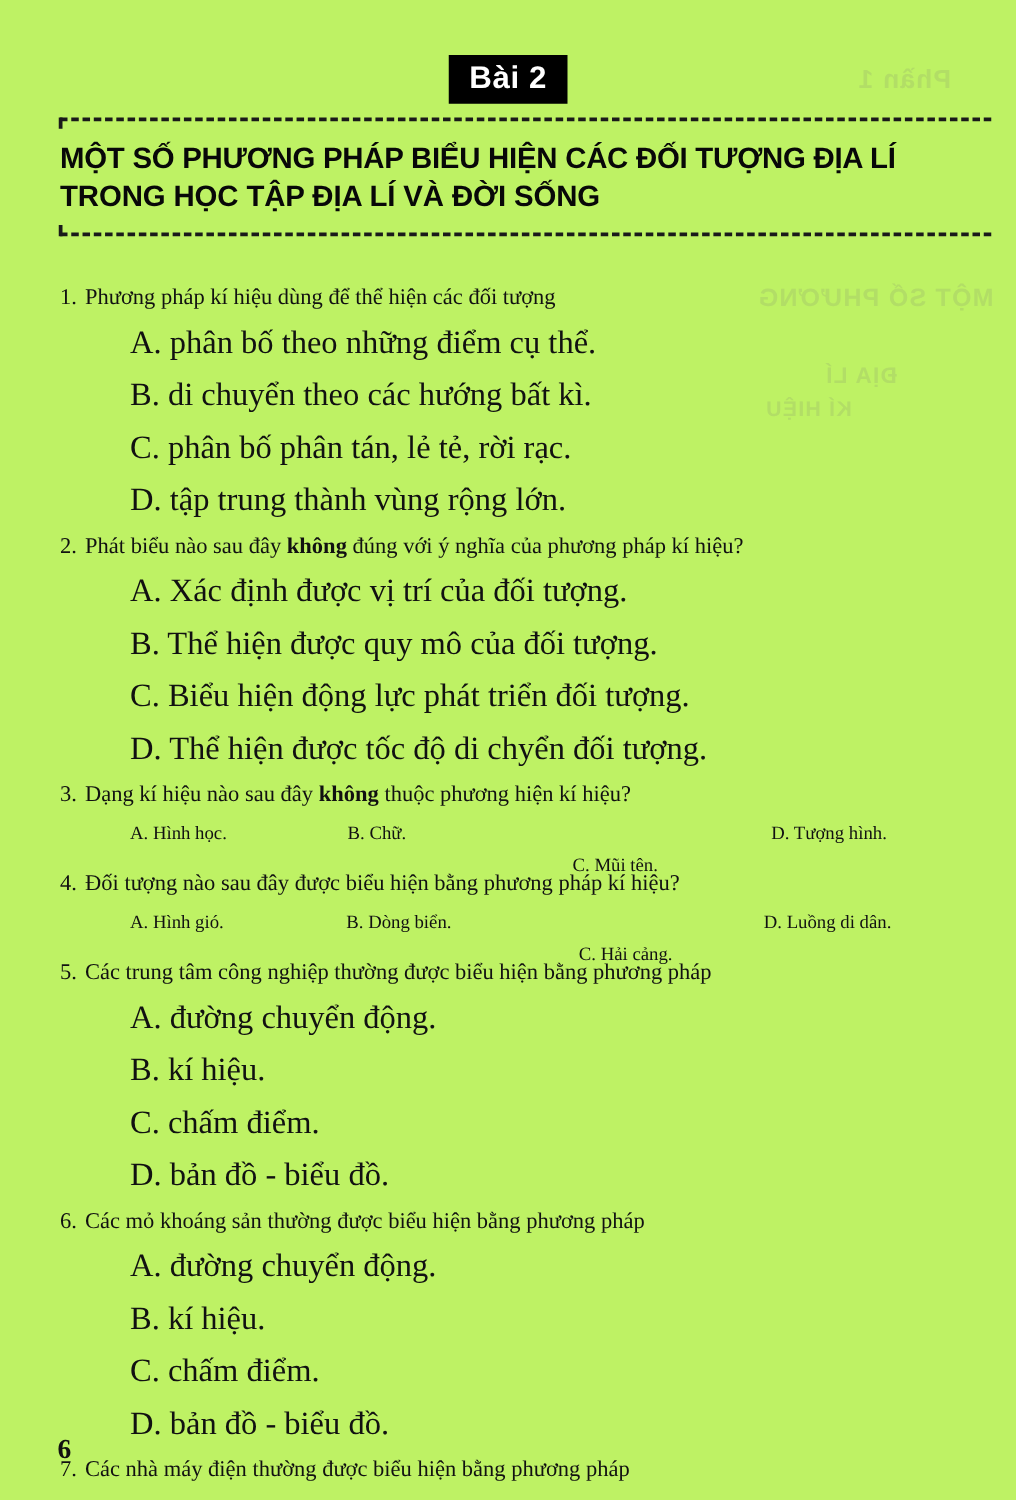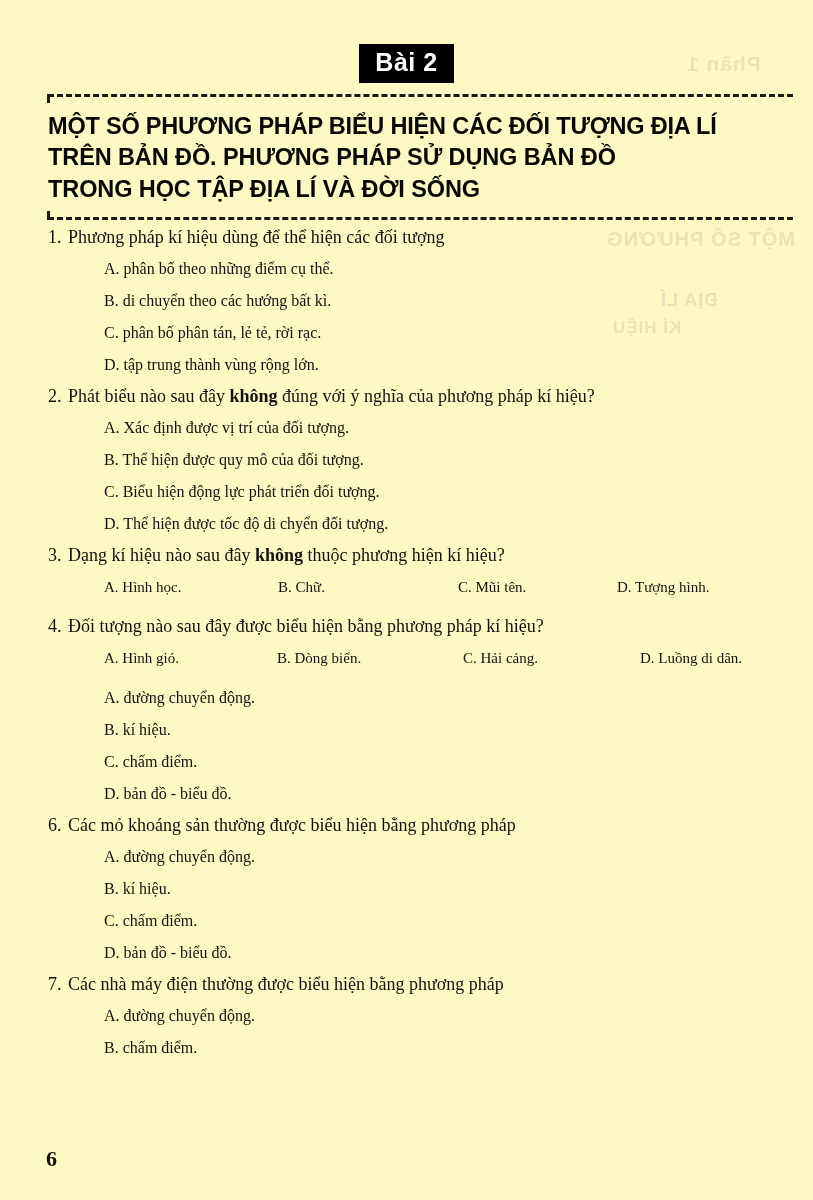--- a/index.html
+++ b/index.html
@@ -6,21 +6,21 @@
   html, body {
     margin: 0;
     padding: 0;
     background: #ffffff;
   }
   .page {
     position: relative;
     width: 813px;
     height: 1200px;
     margin: 0 auto;
-    background: #fef9c3;
+    background: #bef264;
     overflow: hidden;
     font-family: "Liberation Serif", "DejaVu Serif", serif;
     color: #111111;
   }
 
   
   .showthrough {
     position: absolute;
     color: rgba(120,120,120,0.16);
     font-family: "Liberation Sans", sans-serif;
@@ -102,21 +102,21 @@
   .stem {
     font-size: 18px;
     line-height: 1.0;
     padding: 6px 0 7px 0;
     white-space: nowrap;
   }
   .stem .num { margin-right: 2px; }
   .stem b { font-weight: 700; }
 
   .opt {
-    font-size: 16px;
+    font-size: 26px;
     line-height: 1.0;
     padding: 8px 0 8px 0;
     margin-left: 56px;
     white-space: nowrap;
   }
 
   
   .opt-row {
     margin-left: 56px;
     padding: 9px 0 9px 0;
@@ -125,27 +125,27 @@
     position: relative;
     height: 22px;
     white-space: nowrap;
   }
   .opt-row .cell {
     position: absolute;
     top: 9px;
   }
   .opt-row .c0 { left: 0px; }
   .opt-row .c1 { left: 174px; }
-  .opt-row .c2 { left: 354px; }
+  .opt-row .c2 { left: 354px; margin-top: 26px; }
   .opt-row .c3 { left: 513px; }
 
   
   .opt-row.row4 .c1 { left: 173px; }
   .opt-row.row4 .c2 { left: 359px; }
-  .opt-row.row4 .c3 { left: 536px; font-family: Liberation Serif, serif; }
+  .opt-row.row4 .c3 { left: 507px; font-family: Liberation Serif, serif; }
 
   
   .folio {
     position: absolute;
     left: 46px;
     top: 1146px;
     font-family: "Liberation Serif", serif;
     font-weight: 700;
     font-size: 22px;
     color: #111;
@@ -161,21 +161,20 @@
   <div class="showthrough" style="top:228px; right:18px; font-size:20px;">MỘT SỐ PHƯƠNG</div>
   <div class="showthrough" style="top:290px; right:96px; font-size:18px;">ĐỊA LÍ</div>
   <div class="showthrough" style="top:318px; right:132px; font-size:17px;">KÍ HIỆU</div>
 
   <div class="badge-wrap">
     <span class="badge">Bài 2</span>
   </div>
 
   <div class="title-block">
     <div class="title-line l1">MỘT SỐ PHƯƠNG PHÁP BIỂU HIỆN CÁC ĐỐI TƯỢNG ĐỊA LÍ</div>
-    <div class="title-line l2">TRÊN BẢN ĐỒ. PHƯƠNG PHÁP SỬ DỤNG BẢN ĐỒ</div>
     <div class="title-line l3">TRONG HỌC TẬP ĐỊA LÍ VÀ ĐỜI SỐNG</div>
   </div>
 
   <div class="content">
       <div class="q">
         <div class="stem"><span class="num">1. </span><span>Phương pháp kí hiệu dùng để thể hiện các đối tượng</span></div>
         <div class="opt">A. phân bố theo những điểm cụ thể.</div>
         <div class="opt">B. di chuyển theo các hướng bất kì.</div>
         <div class="opt">C. phân bố phân tán, lẻ tẻ, rời rạc.</div>
         <div class="opt">D. tập trung thành vùng rộng lớn.</div>
@@ -199,20 +198,21 @@
       <div class="q">
         <div class="stem"><span class="num">4. </span><span>Đối tượng nào sau đây được biểu hiện bằng phương pháp kí hiệu?</span></div>
         <div class="opt-row row4">
           <span class="cell c0">A. Hình gió.</span>
           <span class="cell c1">B. Dòng biển.</span>
           <span class="cell c2">C. Hải cảng.</span>
           <span class="cell c3">D. Luồng di dân.</span>
         </div>
       </div>
       <div class="q">
+        <div class="stem"><span class="num">5. </span><span>Các trung tâm công nghiệp thường được biểu hiện bằng phương pháp</span></div>
         <div class="opt">A. đường chuyển động.</div>
         <div class="opt">B. kí hiệu.</div>
         <div class="opt">C. chấm điểm.</div>
         <div class="opt">D. bản đồ - biểu đồ.</div>
       </div>
       <div class="q">
         <div class="stem"><span class="num">6. </span><span>Các mỏ khoáng sản thường được biểu hiện bằng phương pháp</span></div>
         <div class="opt">A. đường chuyển động.</div>
         <div class="opt">B. kí hiệu.</div>
         <div class="opt">C. chấm điểm.</div>

